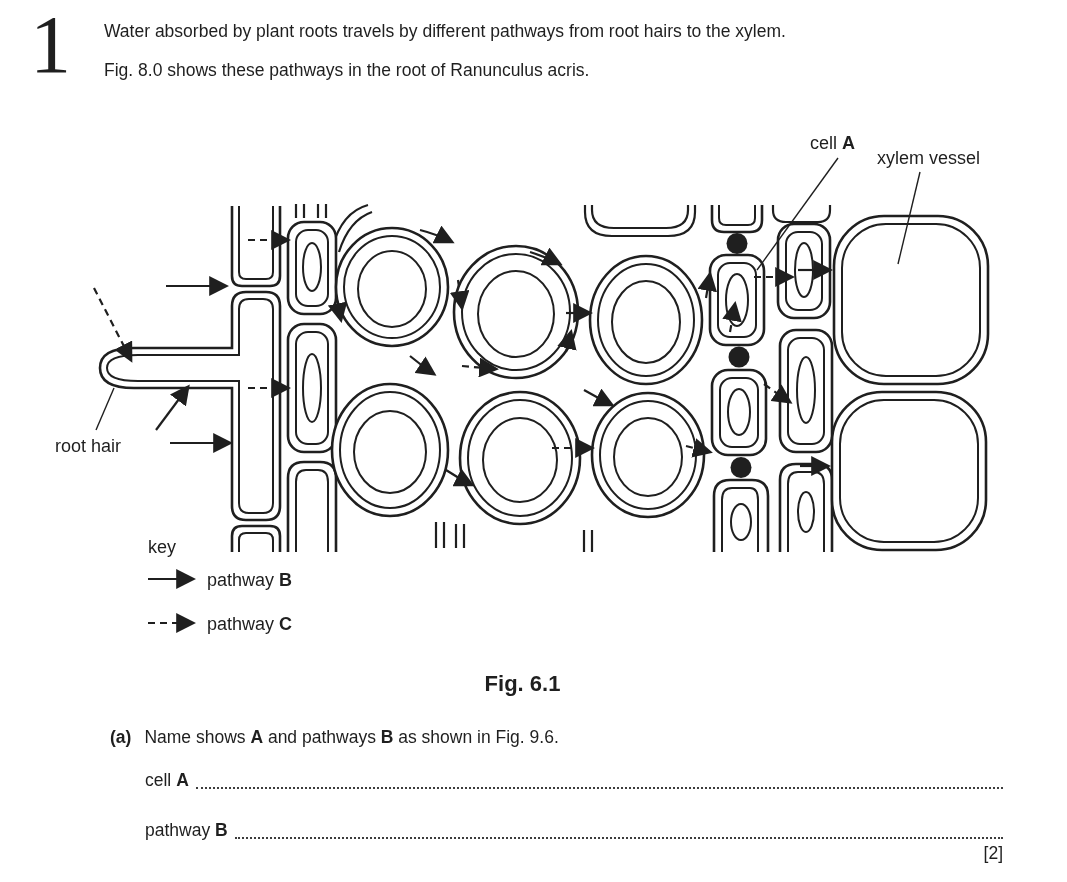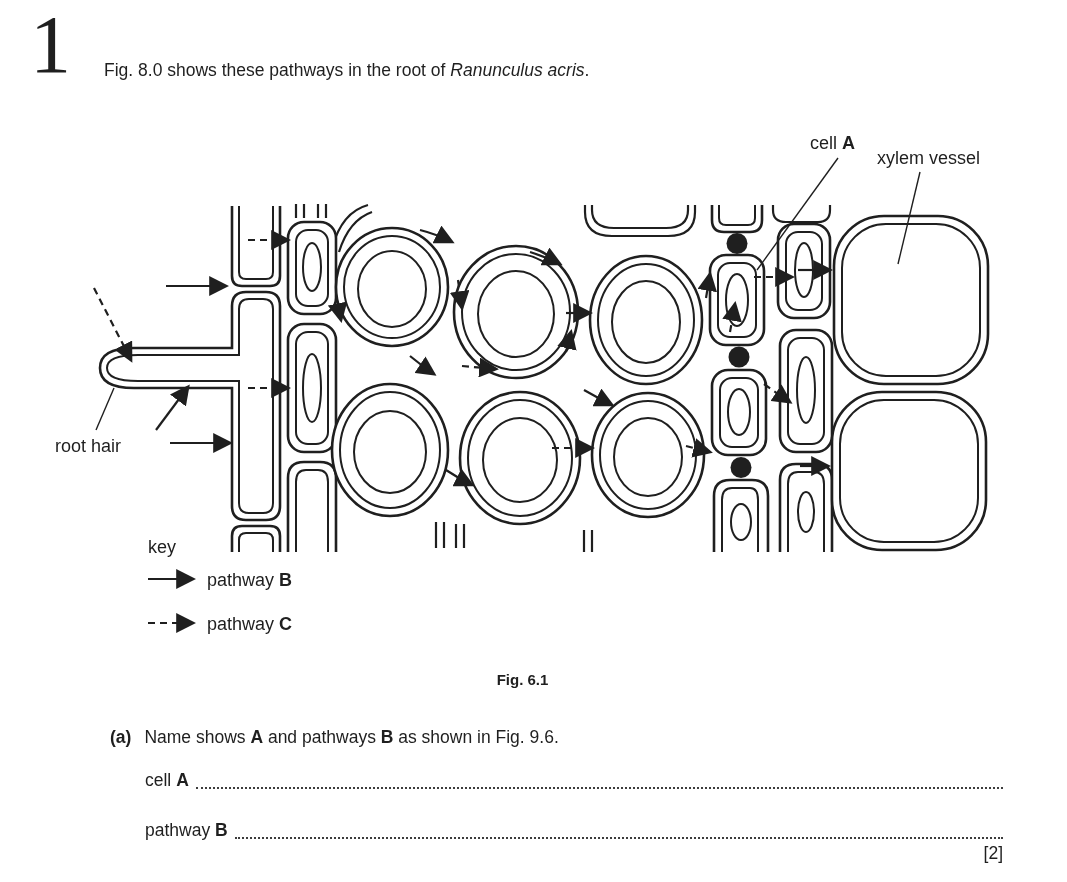--- a/index.html
+++ b/index.html
@@ -3,26 +3,26 @@
 <meta charset="utf-8">
 <style>
   html,body{margin:0;padding:0;background:#fff;}
   .page{position:relative;width:1067px;height:882px;background:#ffffff;overflow:hidden;
         font-family:"Liberation Sans", sans-serif;color:#1f1f1f;}
   .qnum{position:absolute;left:30px;top:4px;font-family:"Liberation Serif", serif;
         font-size:82px;line-height:1;font-weight:400;}
   .intro{position:absolute;left:104px;width:920px;font-size:17.5px;line-height:1.25;}
   .line1{top:21px;}
   .line2{top:60px;}
-  .italic{font-style:italic;}
+  .italic{}
   b,.bold{font-weight:bold;}
   svg.diagram{position:absolute;left:0;top:100px;width:1067px;height:565px;}
   svg.diagram text{font-family:"Liberation Sans", sans-serif;font-size:18px;fill:#1f1f1f;}
   .fig-caption{position:absolute;left:40px;top:671px;width:965px;text-align:center;
-               font-size:15px;font-weight:bold;}
+               font-size:22px;font-weight:bold;}
   .part-row{position:absolute;left:110px;top:727px;font-size:17.5px;display:flex;}
   .part-label{font-weight:bold;margin-right:13px;}
   .answer-row{position:absolute;left:145px;width:858px;font-size:17.5px;display:flex;height:22px;}
   .answer-row .dots{flex:1;border-bottom:2px dotted #3c3c3c;margin:0 0 3px 7px;}
   .row-a{top:770px;}
   .row-b{top:820px;}
   .marks{position:absolute;left:40px;top:843px;width:963px;text-align:right;font-size:17.5px;}
   .cellpath{fill:#ffffff;stroke:#1f1f1f;stroke-width:2.6;}
   .inpath{fill:none;stroke:#1f1f1f;stroke-width:2;}
   .frag{fill:none;stroke:#1f1f1f;stroke-width:2.2;}
@@ -30,20 +30,21 @@
   .arrC{fill:none;stroke:#1f1f1f;stroke-width:2.2;stroke-dasharray:7 5;}
   .leader{fill:none;stroke:#1f1f1f;stroke-width:1.4;}
 </style>
 </head>
 <body>
 
 <div class="page">
 
   <div class="qnum">1</div>
 
+  <div class="intro line1">Water absorbed by plant roots travels by different pathways from root hairs to the xylem.</div>
   <div class="intro line2"><span>Fig. 8.0 shows these pathways in the root of </span><span class="italic">Ranunculus acris</span><span>.</span></div>
 
   <svg class="diagram" viewBox="0 100 1067 565">
     <defs>
       <marker id="ah" viewBox="0 0 10 10" refX="8.5" refY="5" markerWidth="9" markerHeight="9" orient="auto-start-reverse">
         <path d="M0,0 L10,5 L0,10 z" fill="#1f1f1f"></path>
       </marker>
     </defs>
 
     <g>

